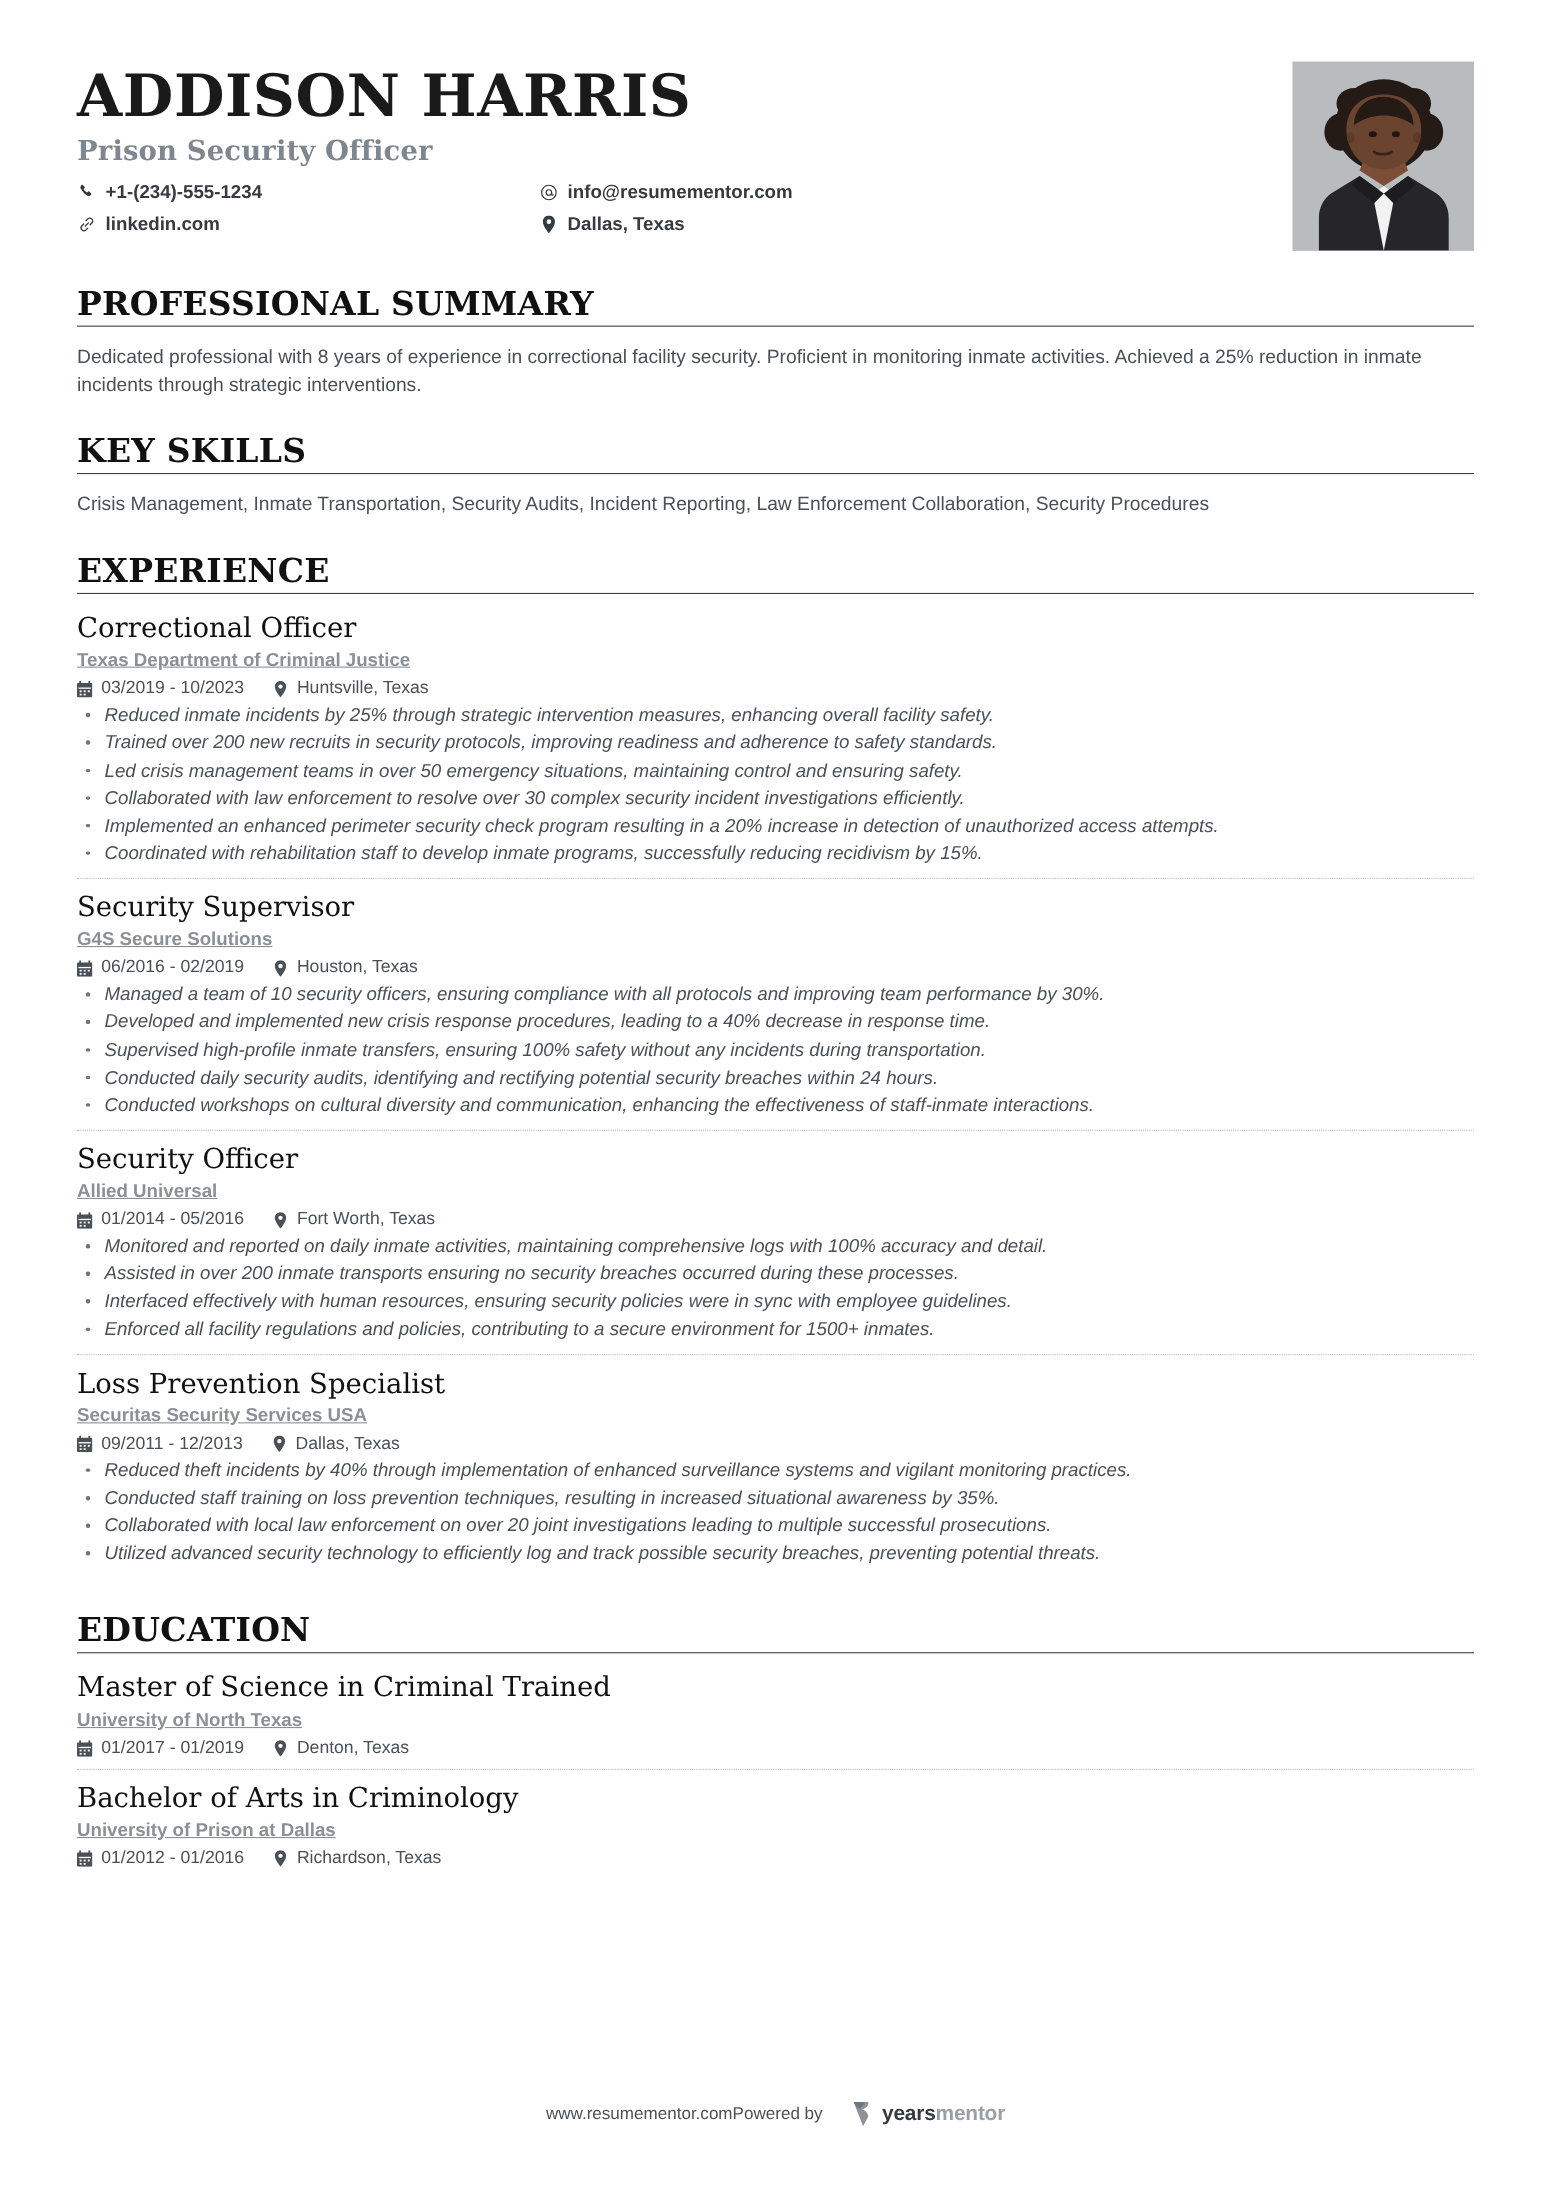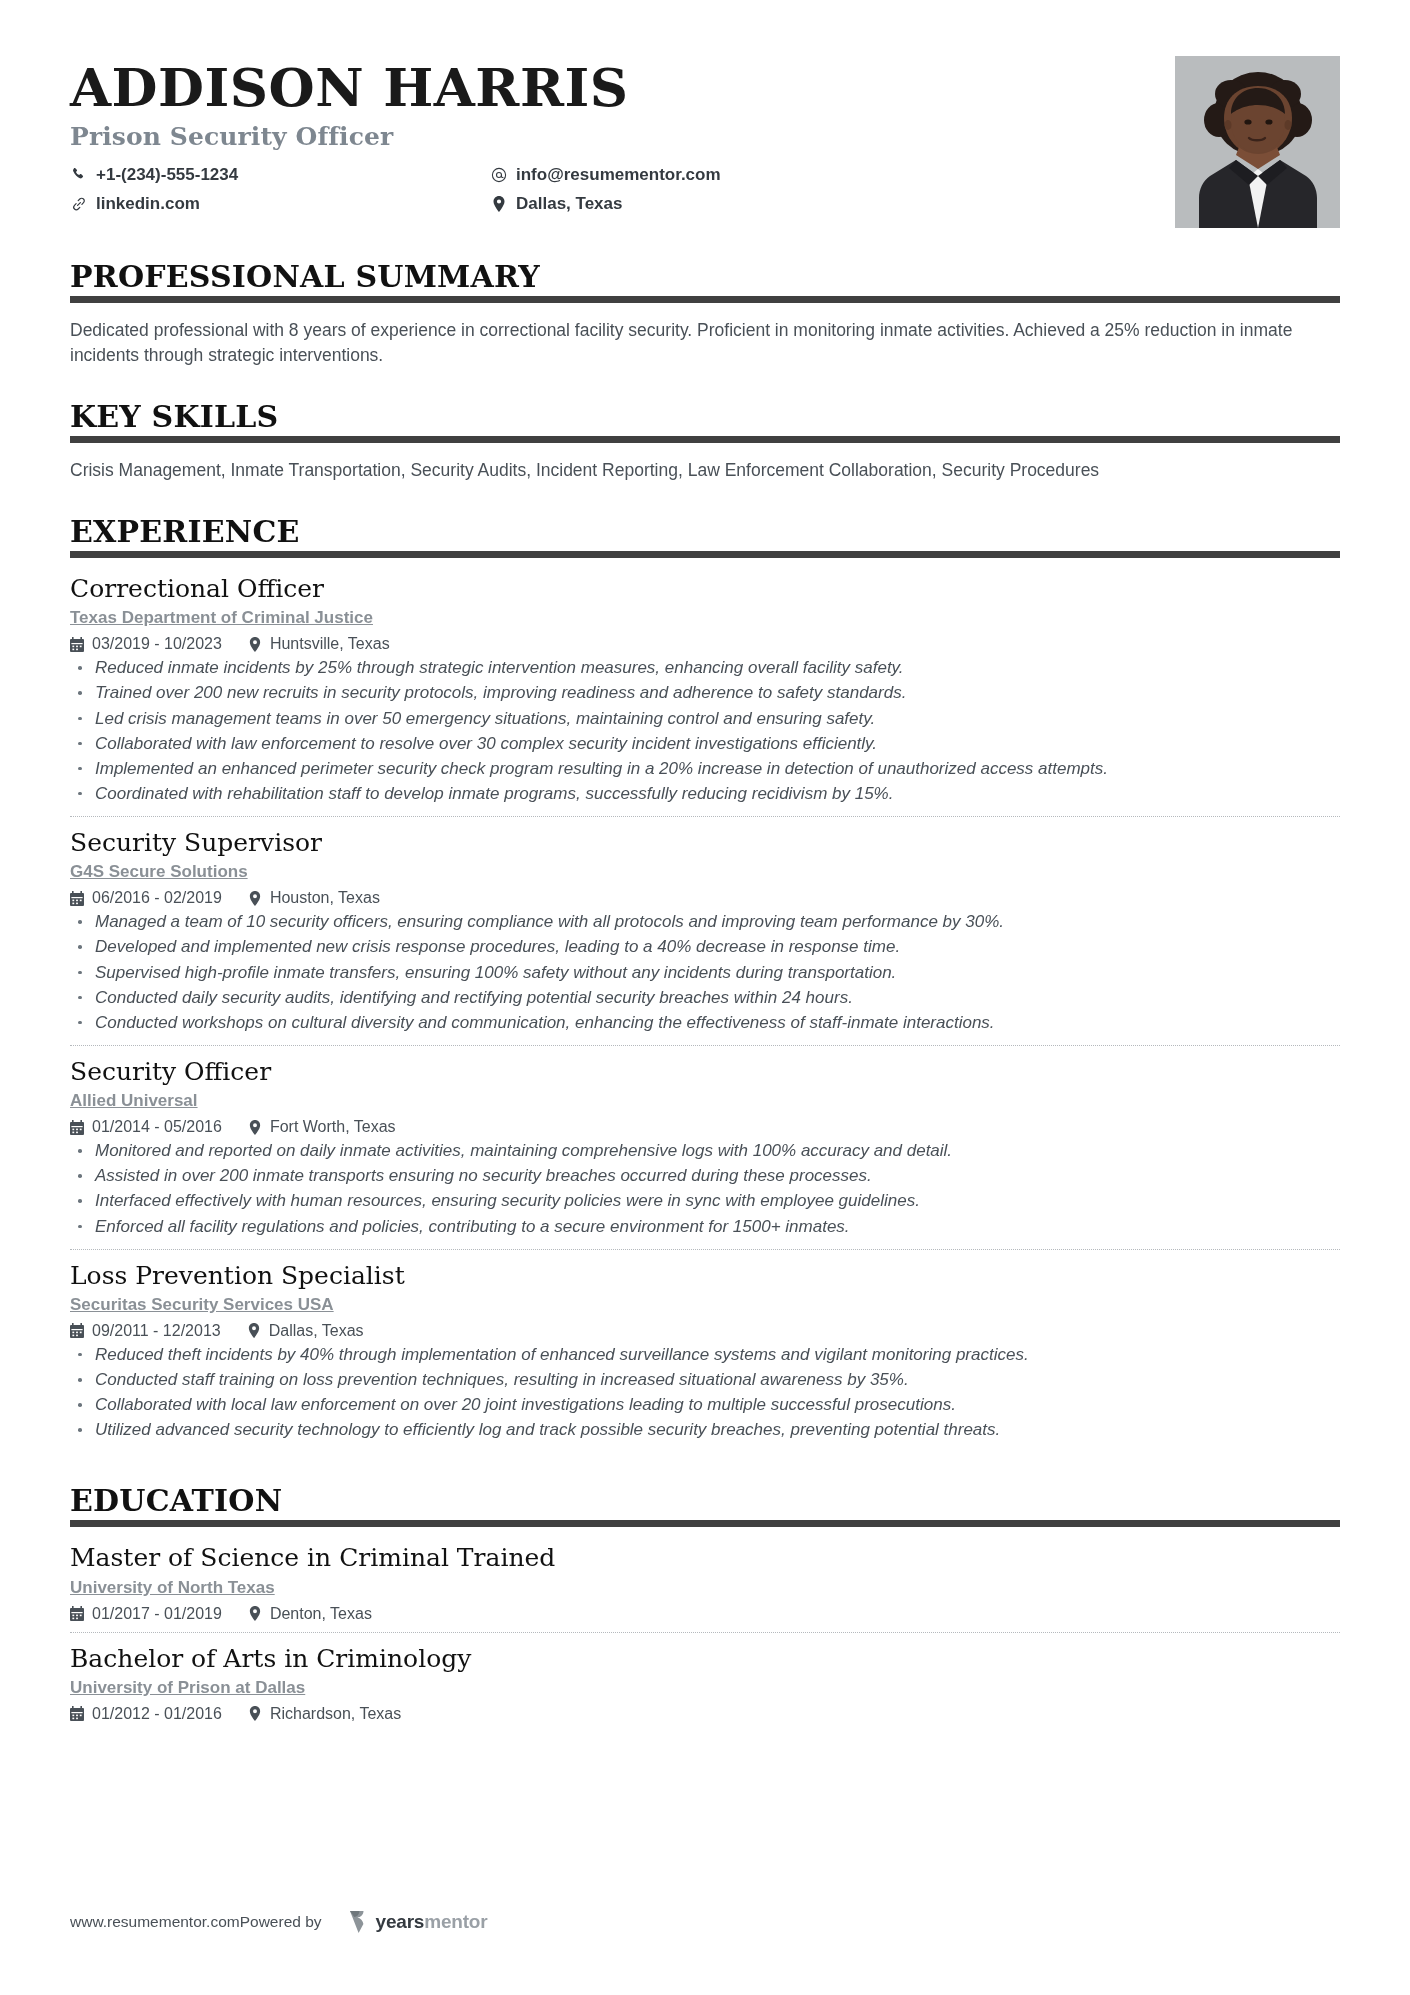--- a/index.html
+++ b/index.html
@@ -69,21 +69,21 @@
   
   .section { margin-top: 32px; }
   .section-title {
     font-family: "DejaVu Serif", "Liberation Serif", serif;
     font-weight: 700;
     font-size: 30px;
     color: #111;
     letter-spacing: 0.2px;
     line-height: 1.1;
     padding-bottom: 3px;
-    border-bottom: 7px solid #404040;
+    border-bottom: 1px solid #404040;
   }
   .section-body { margin-top: 15px; }
 
   .para {
     font-size: 17.5px;
     line-height: 1.43;
     color: #495057;
   }
 
   
@@ -136,21 +136,21 @@
     background: #6c757d;
   }
 
   
   .footer {
     position: absolute;
     left: 70px; right: 70px;
     bottom: 62px;
     display: flex;
     align-items: center;
-    justify-content: flex-start;
+    justify-content: center;
   }
   .footer-url { font-size: 15.5px; color: #495057; }
   .footer-right { display: flex; align-items: center; gap: 28px; }
   .powered-by { font-size: 15.5px; color: #495057; }
   .brand { display: flex; align-items: center; gap: 7px; }
   .brand-mark { width: 19px; height: 22px; display: block; }
   .brand-text { font-size: 19px; font-weight: 700; letter-spacing: -0.2px; }
   .brand-text .b1 { color: #343a40; }
   .brand-text .b2 { color: #9aa0a6; }
 </style>

